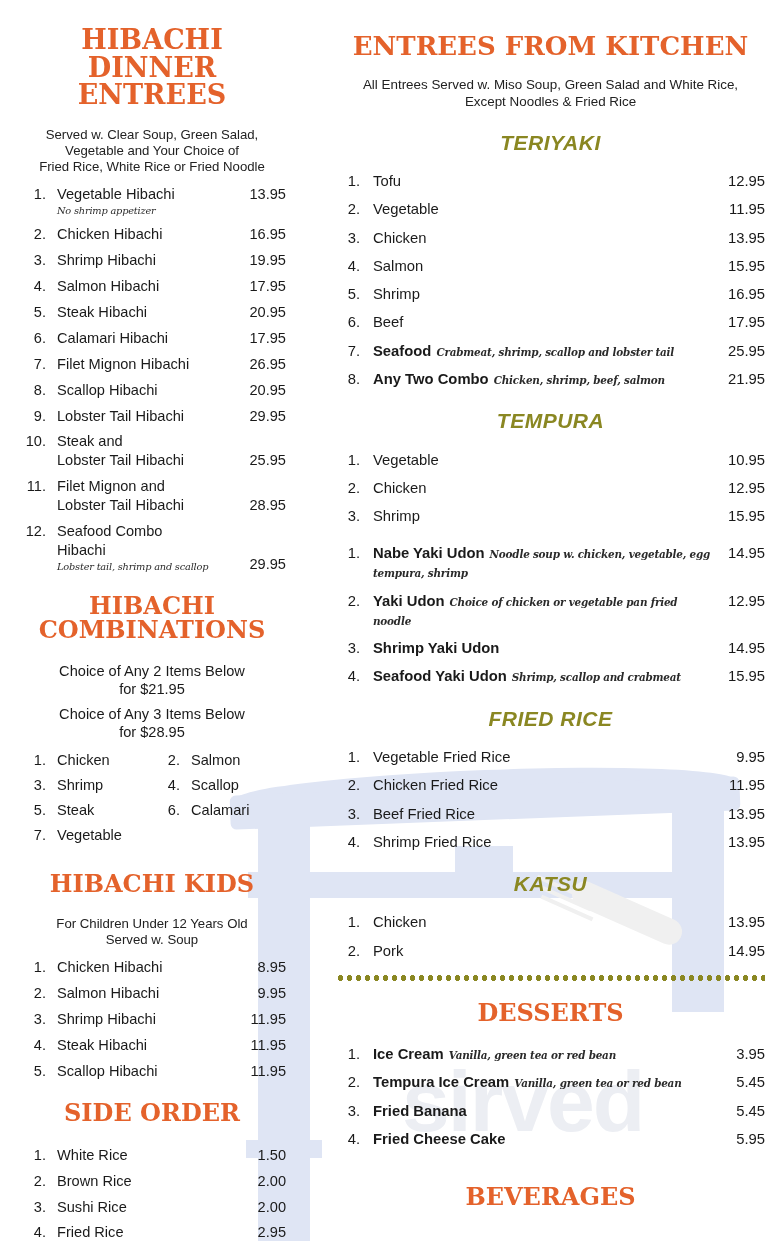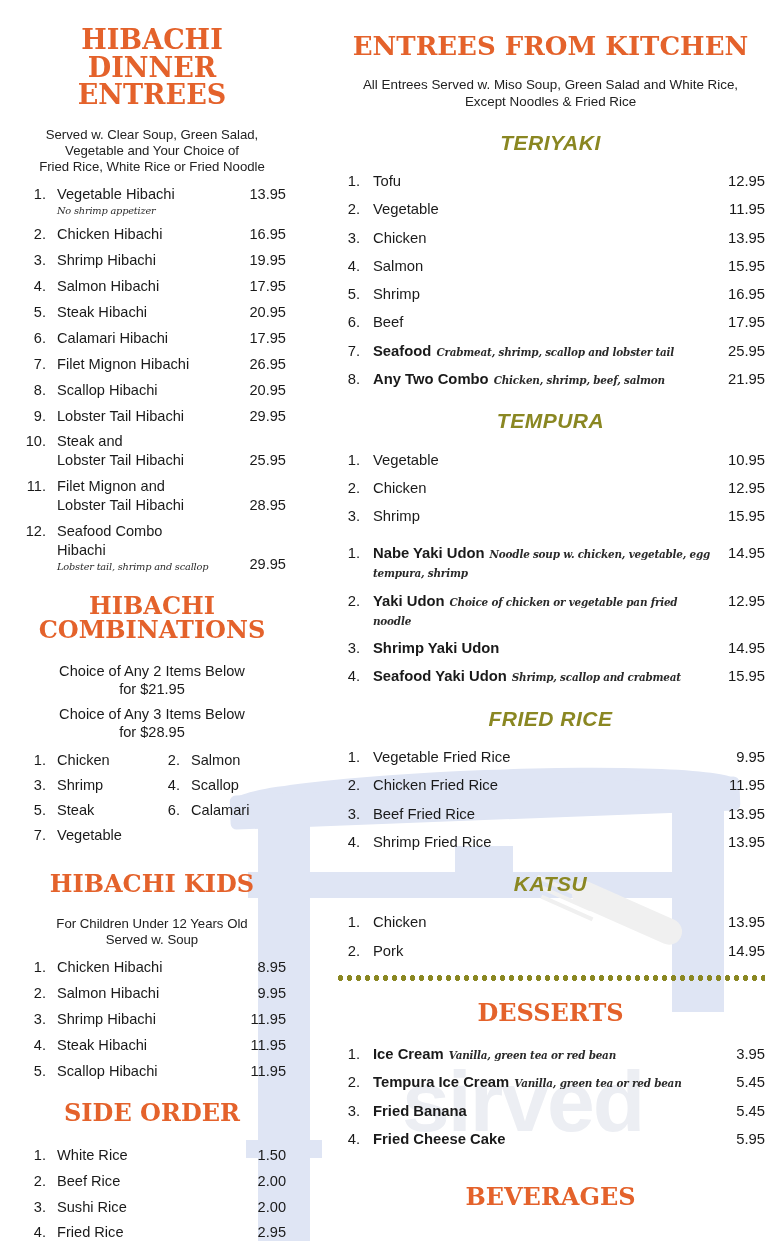--- a/index.html
+++ b/index.html
@@ -286,21 +286,21 @@
     <section style="margin-top:18px;">
       <h2 class="h-orange h-sec">SIDE ORDER</h2>
       <ul class="items" id="side-items" style="margin-top:6px;">
           <li>
             <span class="num">1.</span>
             <span class="nm">White Rice</span>
             <span class="pr">1.50</span>
           </li>
           <li>
             <span class="num">2.</span>
-            <span class="nm">Beef Rice</span>
+            <span class="nm">Brown Rice</span>
             <span class="pr">2.00</span>
           </li>
           <li>
             <span class="num">3.</span>
             <span class="nm">Sushi Rice</span>
             <span class="pr">2.00</span>
           </li>
           <li>
             <span class="num">4.</span>
             <span class="nm">Fried Rice</span>

